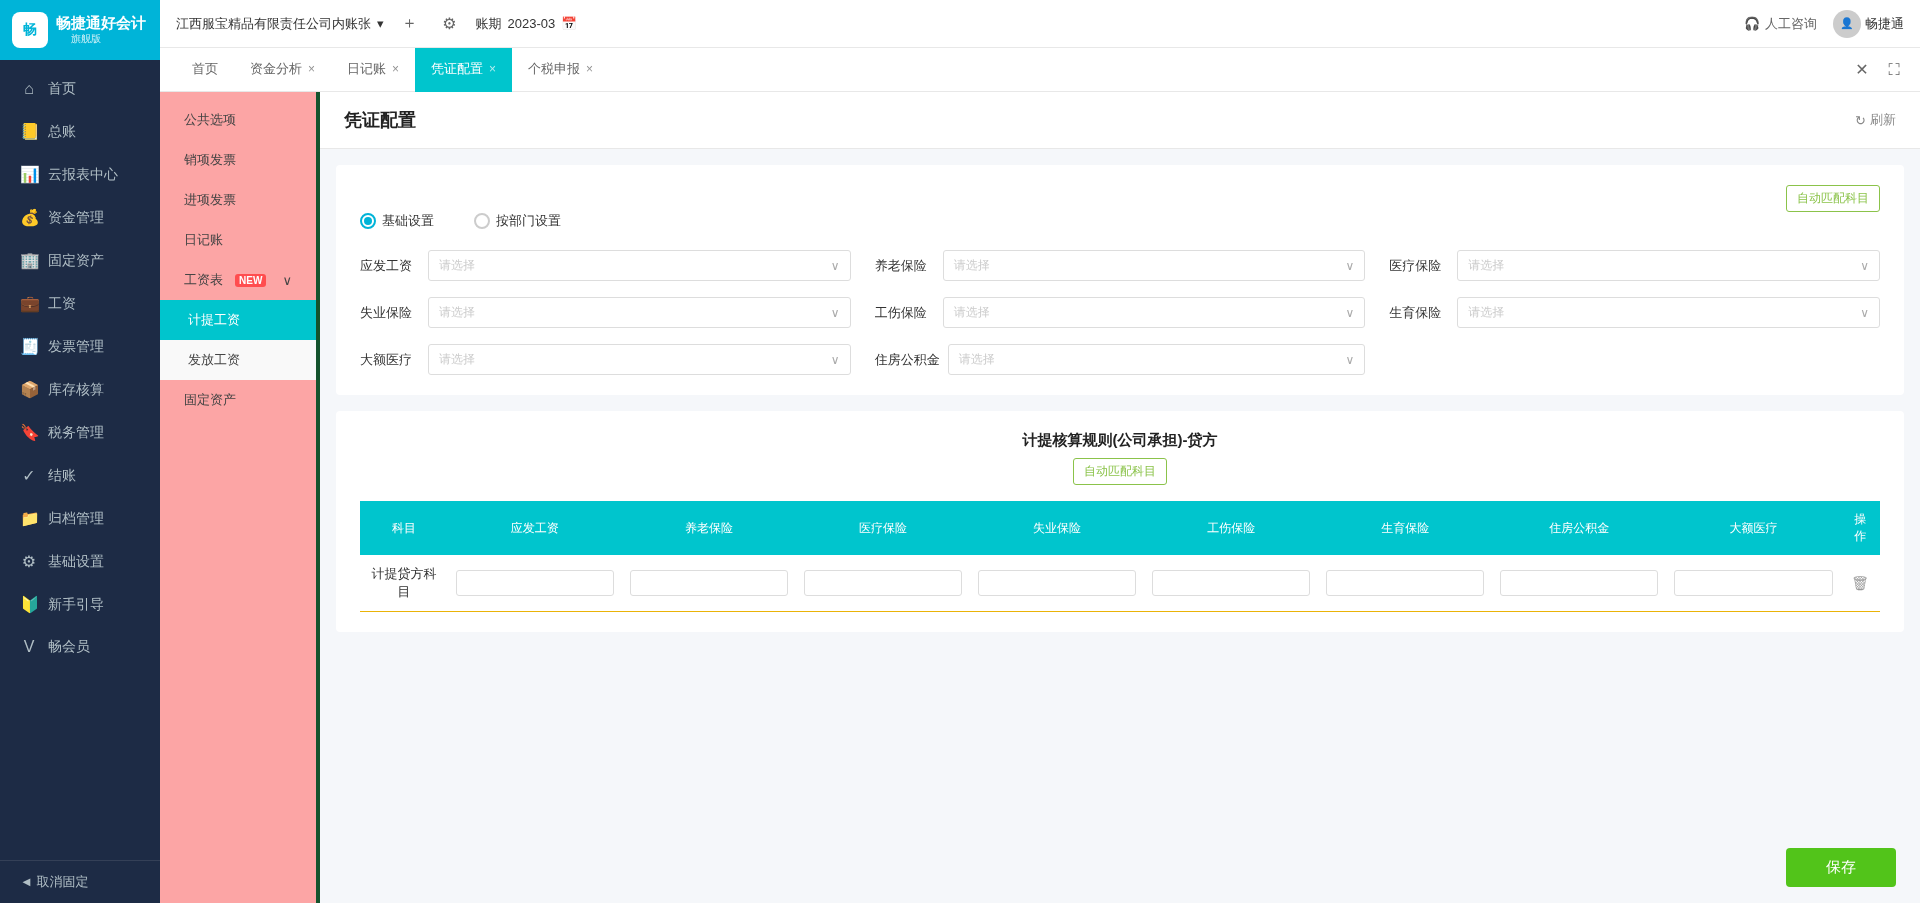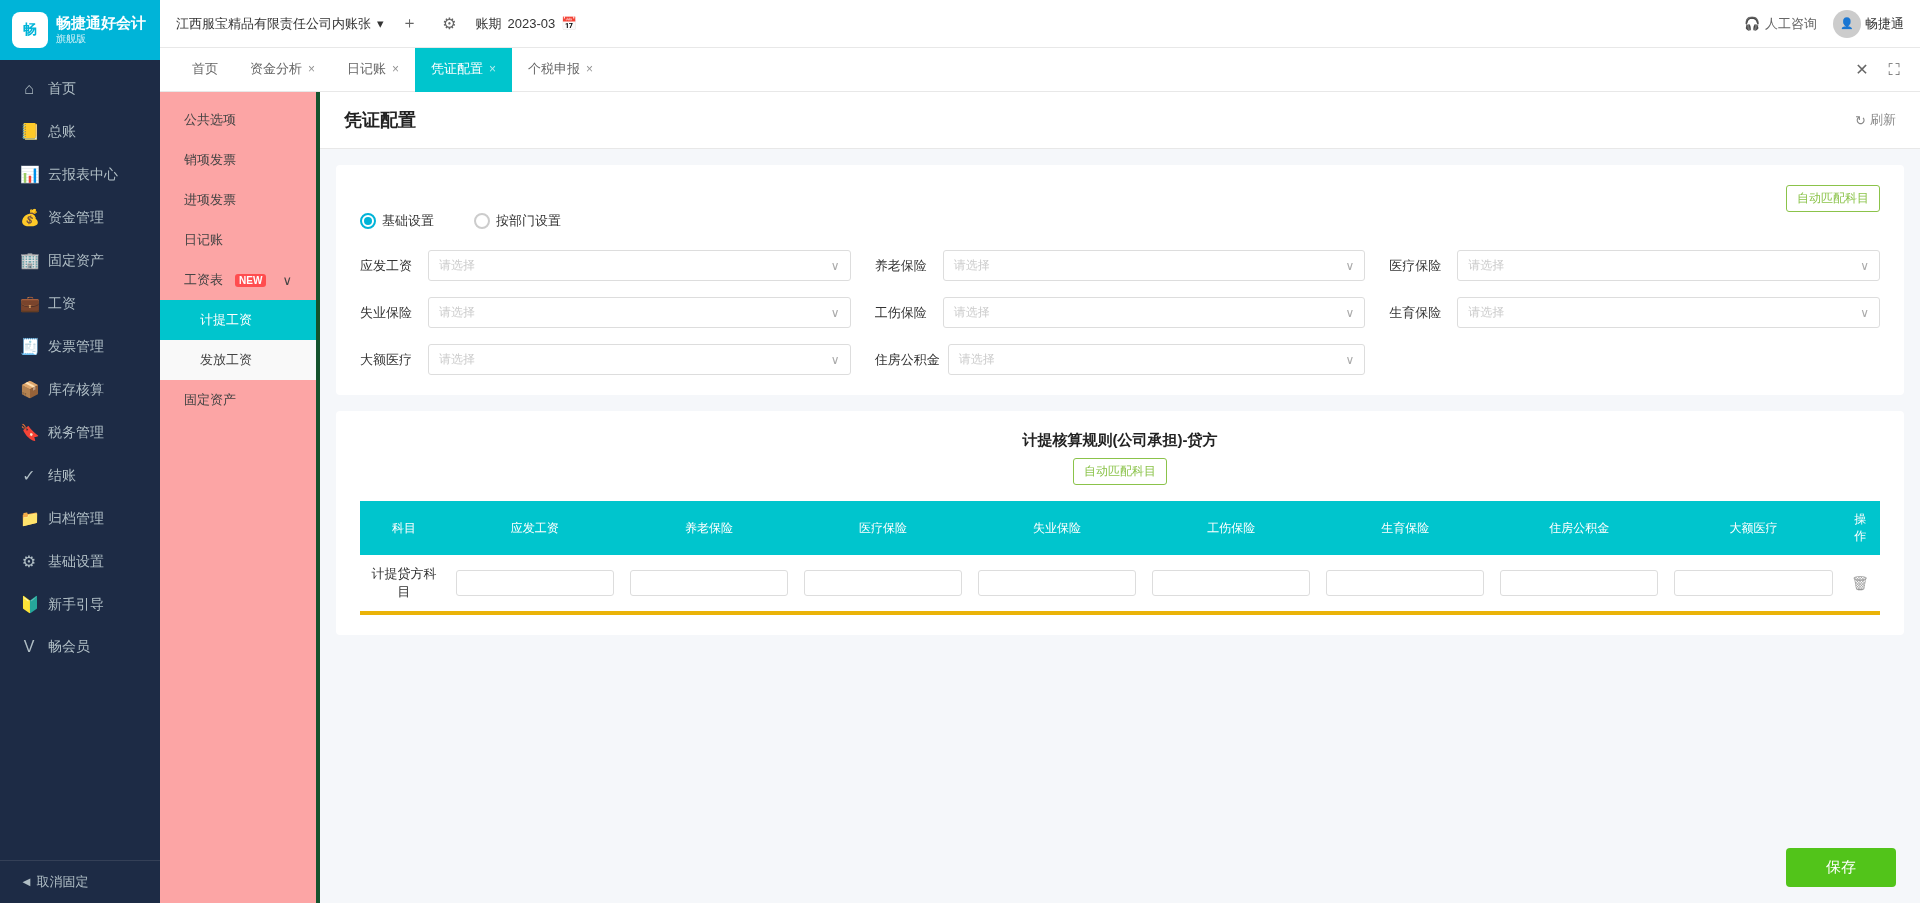--- a/index.html
+++ b/index.html
@@ -23,21 +23,21 @@
       height: 60px;
     }
     .sidebar-logo-icon {
       width: 36px; height: 36px;
       background: white;
       border-radius: 8px;
       display: flex; align-items: center; justify-content: center;
       font-size: 14px; font-weight: bold; color: #00b4d8;
     }
     .sidebar-logo-text { color: white; font-size: 15px; font-weight: bold; line-height: 1.2; }
-    .sidebar-logo-sub { font-size: 10px; color: rgba(255,255,255,0.8); }
+    .sidebar-logo-sub { font-size: 10px; color: rgba(255,255,255,0.8); margin-left: 15px; }
     .sidebar-nav { flex: 1; overflow-y: auto; padding-top: 8px; }
     .sidebar-item {
       display: flex; align-items: center; gap: 10px;
       padding: 12px 20px;
       color: #b0bec5;
       font-size: 14px;
       cursor: pointer;
       transition: background 0.2s;
     }
     .sidebar-item .s-icon { font-size: 16px; width: 18px; text-align: center; }
@@ -158,21 +158,21 @@
       background: #00c5cd;
       color: white;
     }
     .left-menu-item .new-badge {
       background: #ff4d4f; color: white;
       font-size: 10px; padding: 1px 4px; border-radius: 3px;
       font-weight: bold;
       text-align: center;
     }
     .left-menu-sub { background: #f9f9f9; }
-    .left-menu-sub .left-menu-item { padding-left: 40px; font-size: 13px; }
+    .left-menu-sub .left-menu-item { padding-left: 28px; font-size: 13px; }
 
     
     .page-content {
       flex: 1; overflow-y: auto;
       background: #f5f7fa;
       padding: 0;
       position: relative;
     }
 
     
@@ -264,21 +264,21 @@
     .data-table thead tr {
       background: #00c5cd;
       color: white;
     }
     .data-table thead th {
       padding: 10px 8px;
       font-weight: normal;
       text-align: center;
       border: none;
     }
-    .data-table tbody tr { border-bottom: 4px solid #eab308; }
+    .data-table tbody tr { border-bottom: 1px solid #eab308; }
     .data-table tbody td {
       padding: 10px 8px;
       text-align: center;
       color: #333;
       font-size: 13px;
     }
     .table-input {
       width: 100%; border: 1px solid #ddd; border-radius: 3px;
       padding: 5px 8px; font-size: 12px;
       outline: none;

